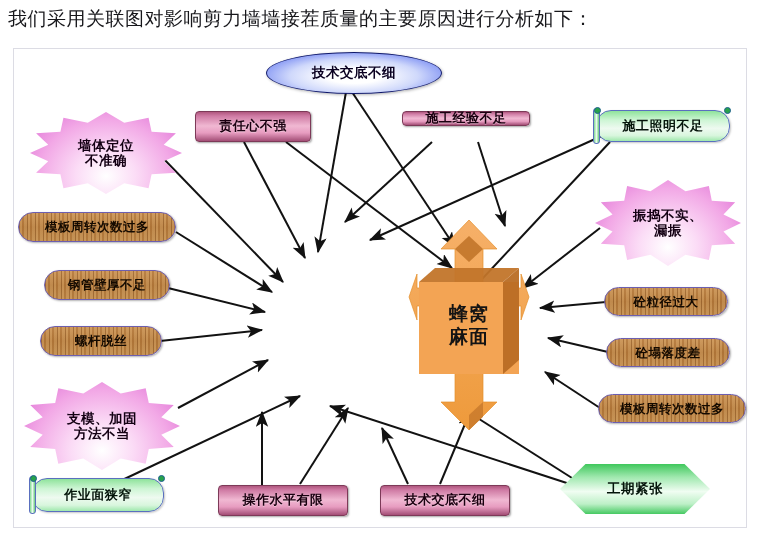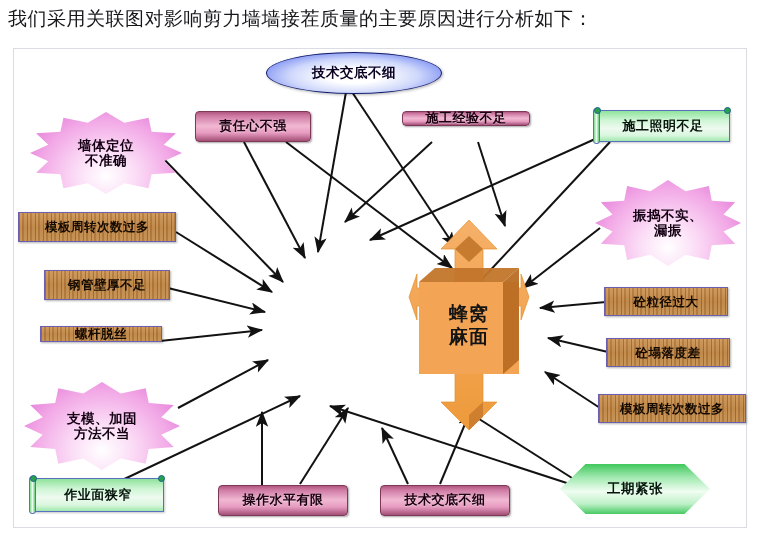--- a/index.html
+++ b/index.html
@@ -21,21 +21,21 @@
     position:absolute;left:13px;top:48px;width:734px;height:480px;
     border:1px solid #dcdce4;background:#ffffff;box-sizing:border-box;
   }
   .lines{position:absolute;left:0;top:0;width:760px;height:536px;pointer-events:none;}
 
   
   .node{
     position:absolute;display:flex;align-items:center;justify-content:center;
     text-align:center;font-weight:bold;color:#000;
     font-family:"DejaVu Sans","Liberation Sans",sans-serif;
-    line-height:1.12;letter-spacing:.5px;box-sizing:border-box;
+    line-height:1.12;letter-spacing:.5px;box-sizing:border-box;border-radius:15px;
   }
   .node .lbl{display:block;width:100%;}
 
   
   .pinkbox{
     font-size:13px;color:#1a0010;
     background:linear-gradient(180deg,#b0577f 0%,#cf7ba4 14%,#f0b8d2 48%,#e79cc0 72%,#a34e76 100%);
     border:1px solid #7d3a58;border-radius:4px;
     box-shadow:1px 1px 2px rgba(0,0,0,.35);
     text-shadow:0 1px 0 rgba(255,255,255,.35);
@@ -239,21 +239,21 @@
   </div>
 
   <div class="node woodbox" style="left:18px;top:212px;width:158px;height:30px;">
     <span class="lbl">模板周转次数过多</span>
   </div>
 
   <div class="node woodbox" style="left:44px;top:270px;width:126px;height:30px;">
     <span class="lbl">钢管壁厚不足</span>
   </div>
 
-  <div class="node woodbox" style="left:40px;top:326px;width:122px;height:16px;justify-content:center;">
+  <div class="node woodbox" style="left:40px;top:326px;width:122px;height:30px;justify-content:center;">
     <span class="lbl">螺杆脱丝</span>
   </div>
 
   <div class="node woodbox" style="left:604px;top:287px;width:124px;height:29px;">
     <span class="lbl">砼粒径过大</span>
   </div>
 
   <div class="node woodbox" style="left:606px;top:338px;width:124px;height:29px;">
     <span class="lbl">砼塌落度差</span>
   </div>

